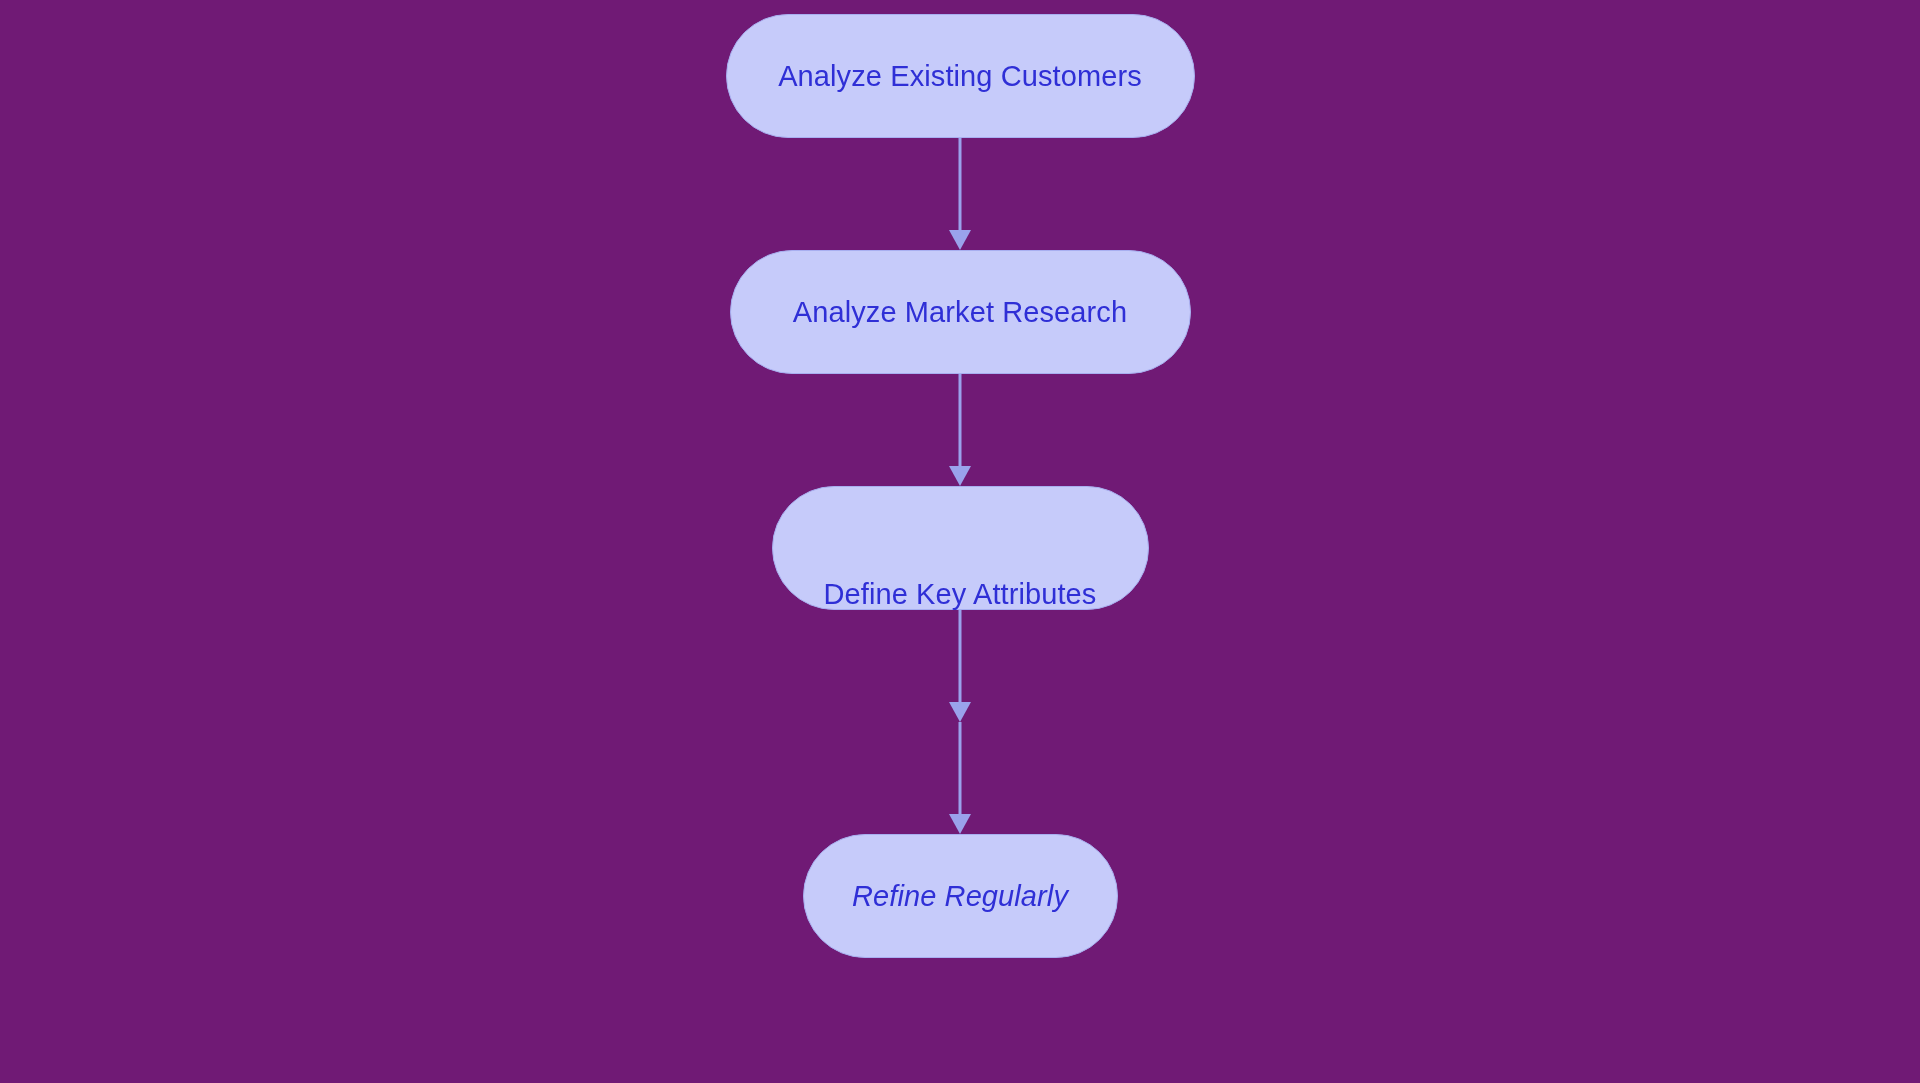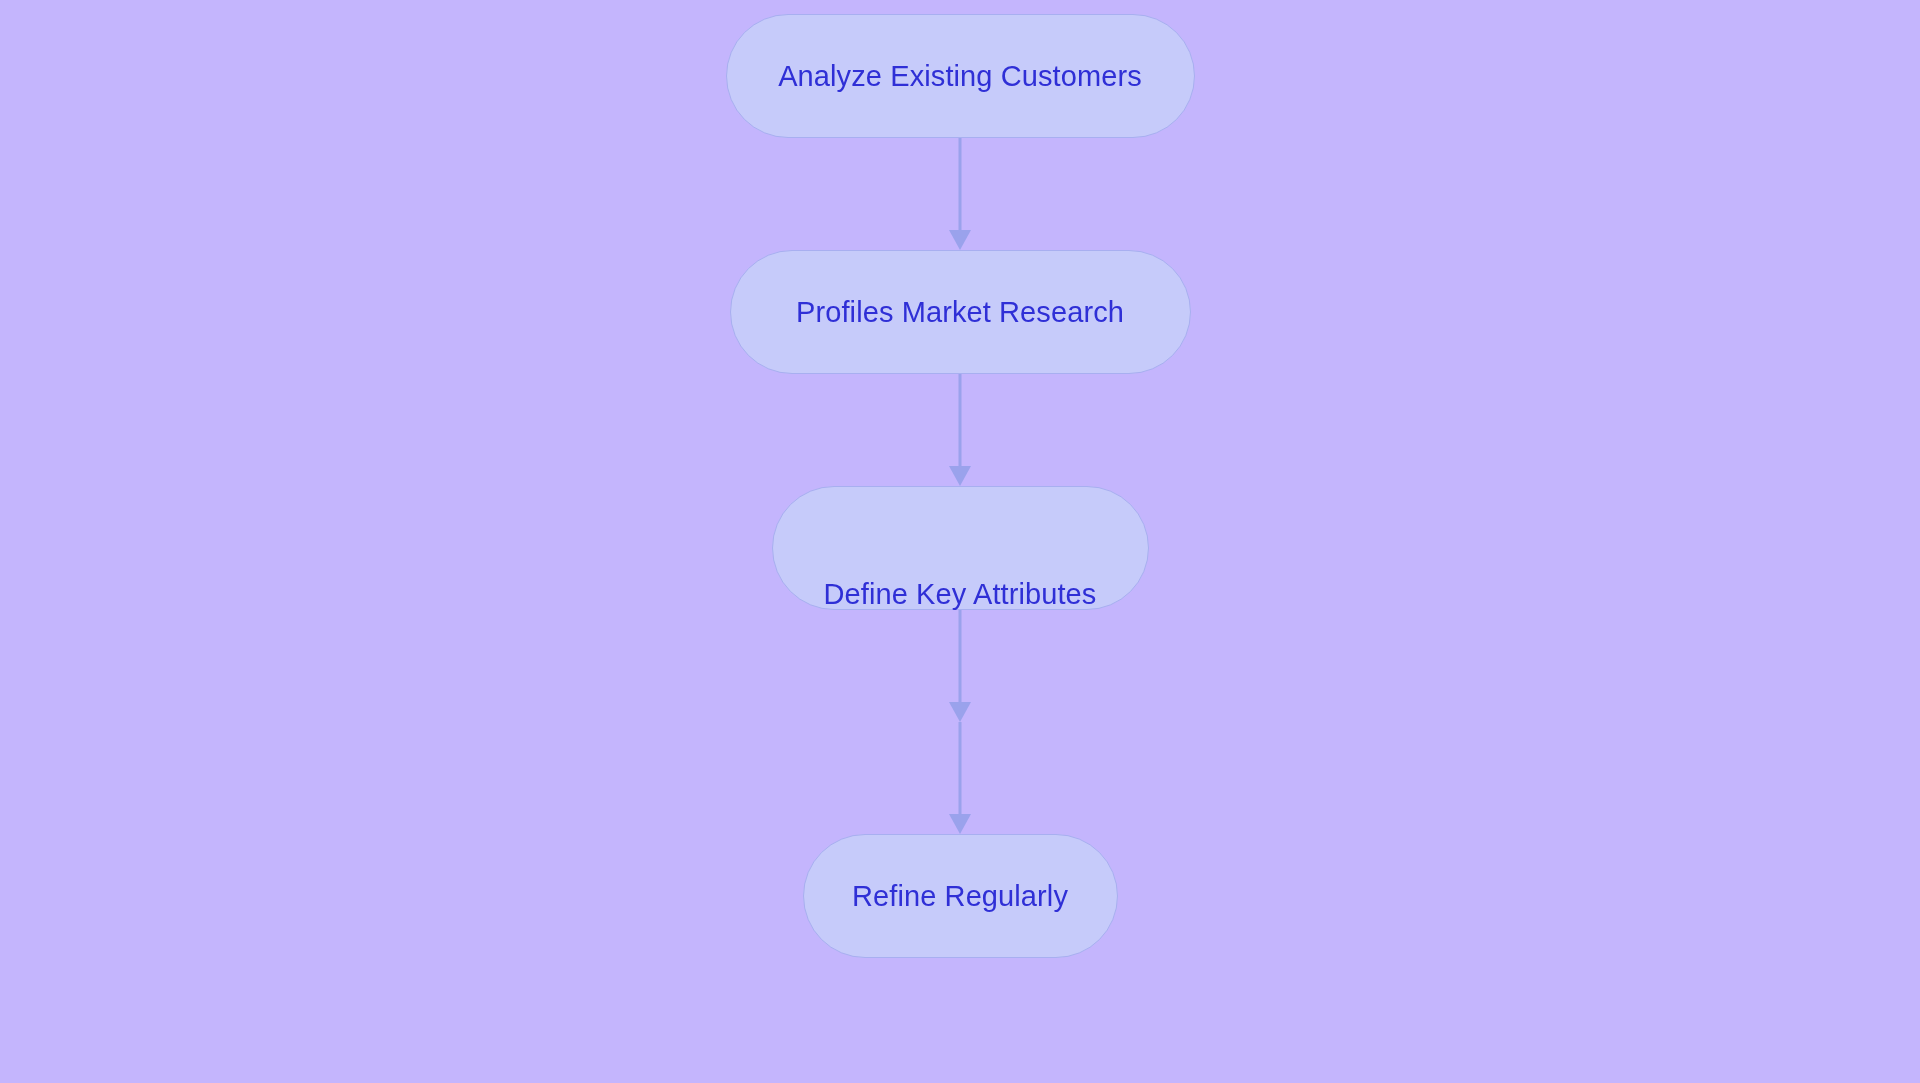--- a/index.html
+++ b/index.html
@@ -12,21 +12,21 @@
     width: 1920px;
     height: 1083px;
     overflow: hidden;
     font-family: "Liberation Sans", "DejaVu Sans", sans-serif;
   }
 
   #flow-root {
     position: relative;
     width: 1920px;
     height: 1083px;
-    background: #c4b5fd;
+    background: #701a75;
   }
 
   .flow-column {
     position: absolute;
     left: 0;
     top: 0;
     width: 1920px;
     height: 1083px;
     display: flex;
     flex-direction: column;
@@ -52,21 +52,21 @@
     color: #2f2fd6;
     letter-spacing: 0.1px;
     font-weight: 400;
   }
 
   
   .n1 { margin-top: 14px; width: 469px; }
   .n2 { width: 461px; }
   .n3 { width: 377px; align-items: flex-end; }
   .n4 { width: 416px; }
-  .n5 { width: 315px; }
+  .n5 { width: 315px; font-style: italic; }
 
   
   .connector {
     position: relative;
     width: 24px;
     height: 112px;
     flex: 0 0 auto;
   }
   .connector .conn-line {
     position: absolute;
@@ -98,21 +98,21 @@
     <div class="node n1">
       <span class="node-label">Analyze Existing Customers</span>
     </div>
 
     <div class="connector">
       <div class="conn-line"></div>
       <div class="conn-arrowhead"></div>
     </div>
 
     <div class="node n2">
-      <span class="node-label">Profiles Market Research</span>
+      <span class="node-label">Analyze Market Research</span>
     </div>
 
     <div class="connector">
       <div class="conn-line"></div>
       <div class="conn-arrowhead"></div>
     </div>
 
     <div class="node n3">
       <span class="node-label">Define Key Attributes</span>
     </div>

